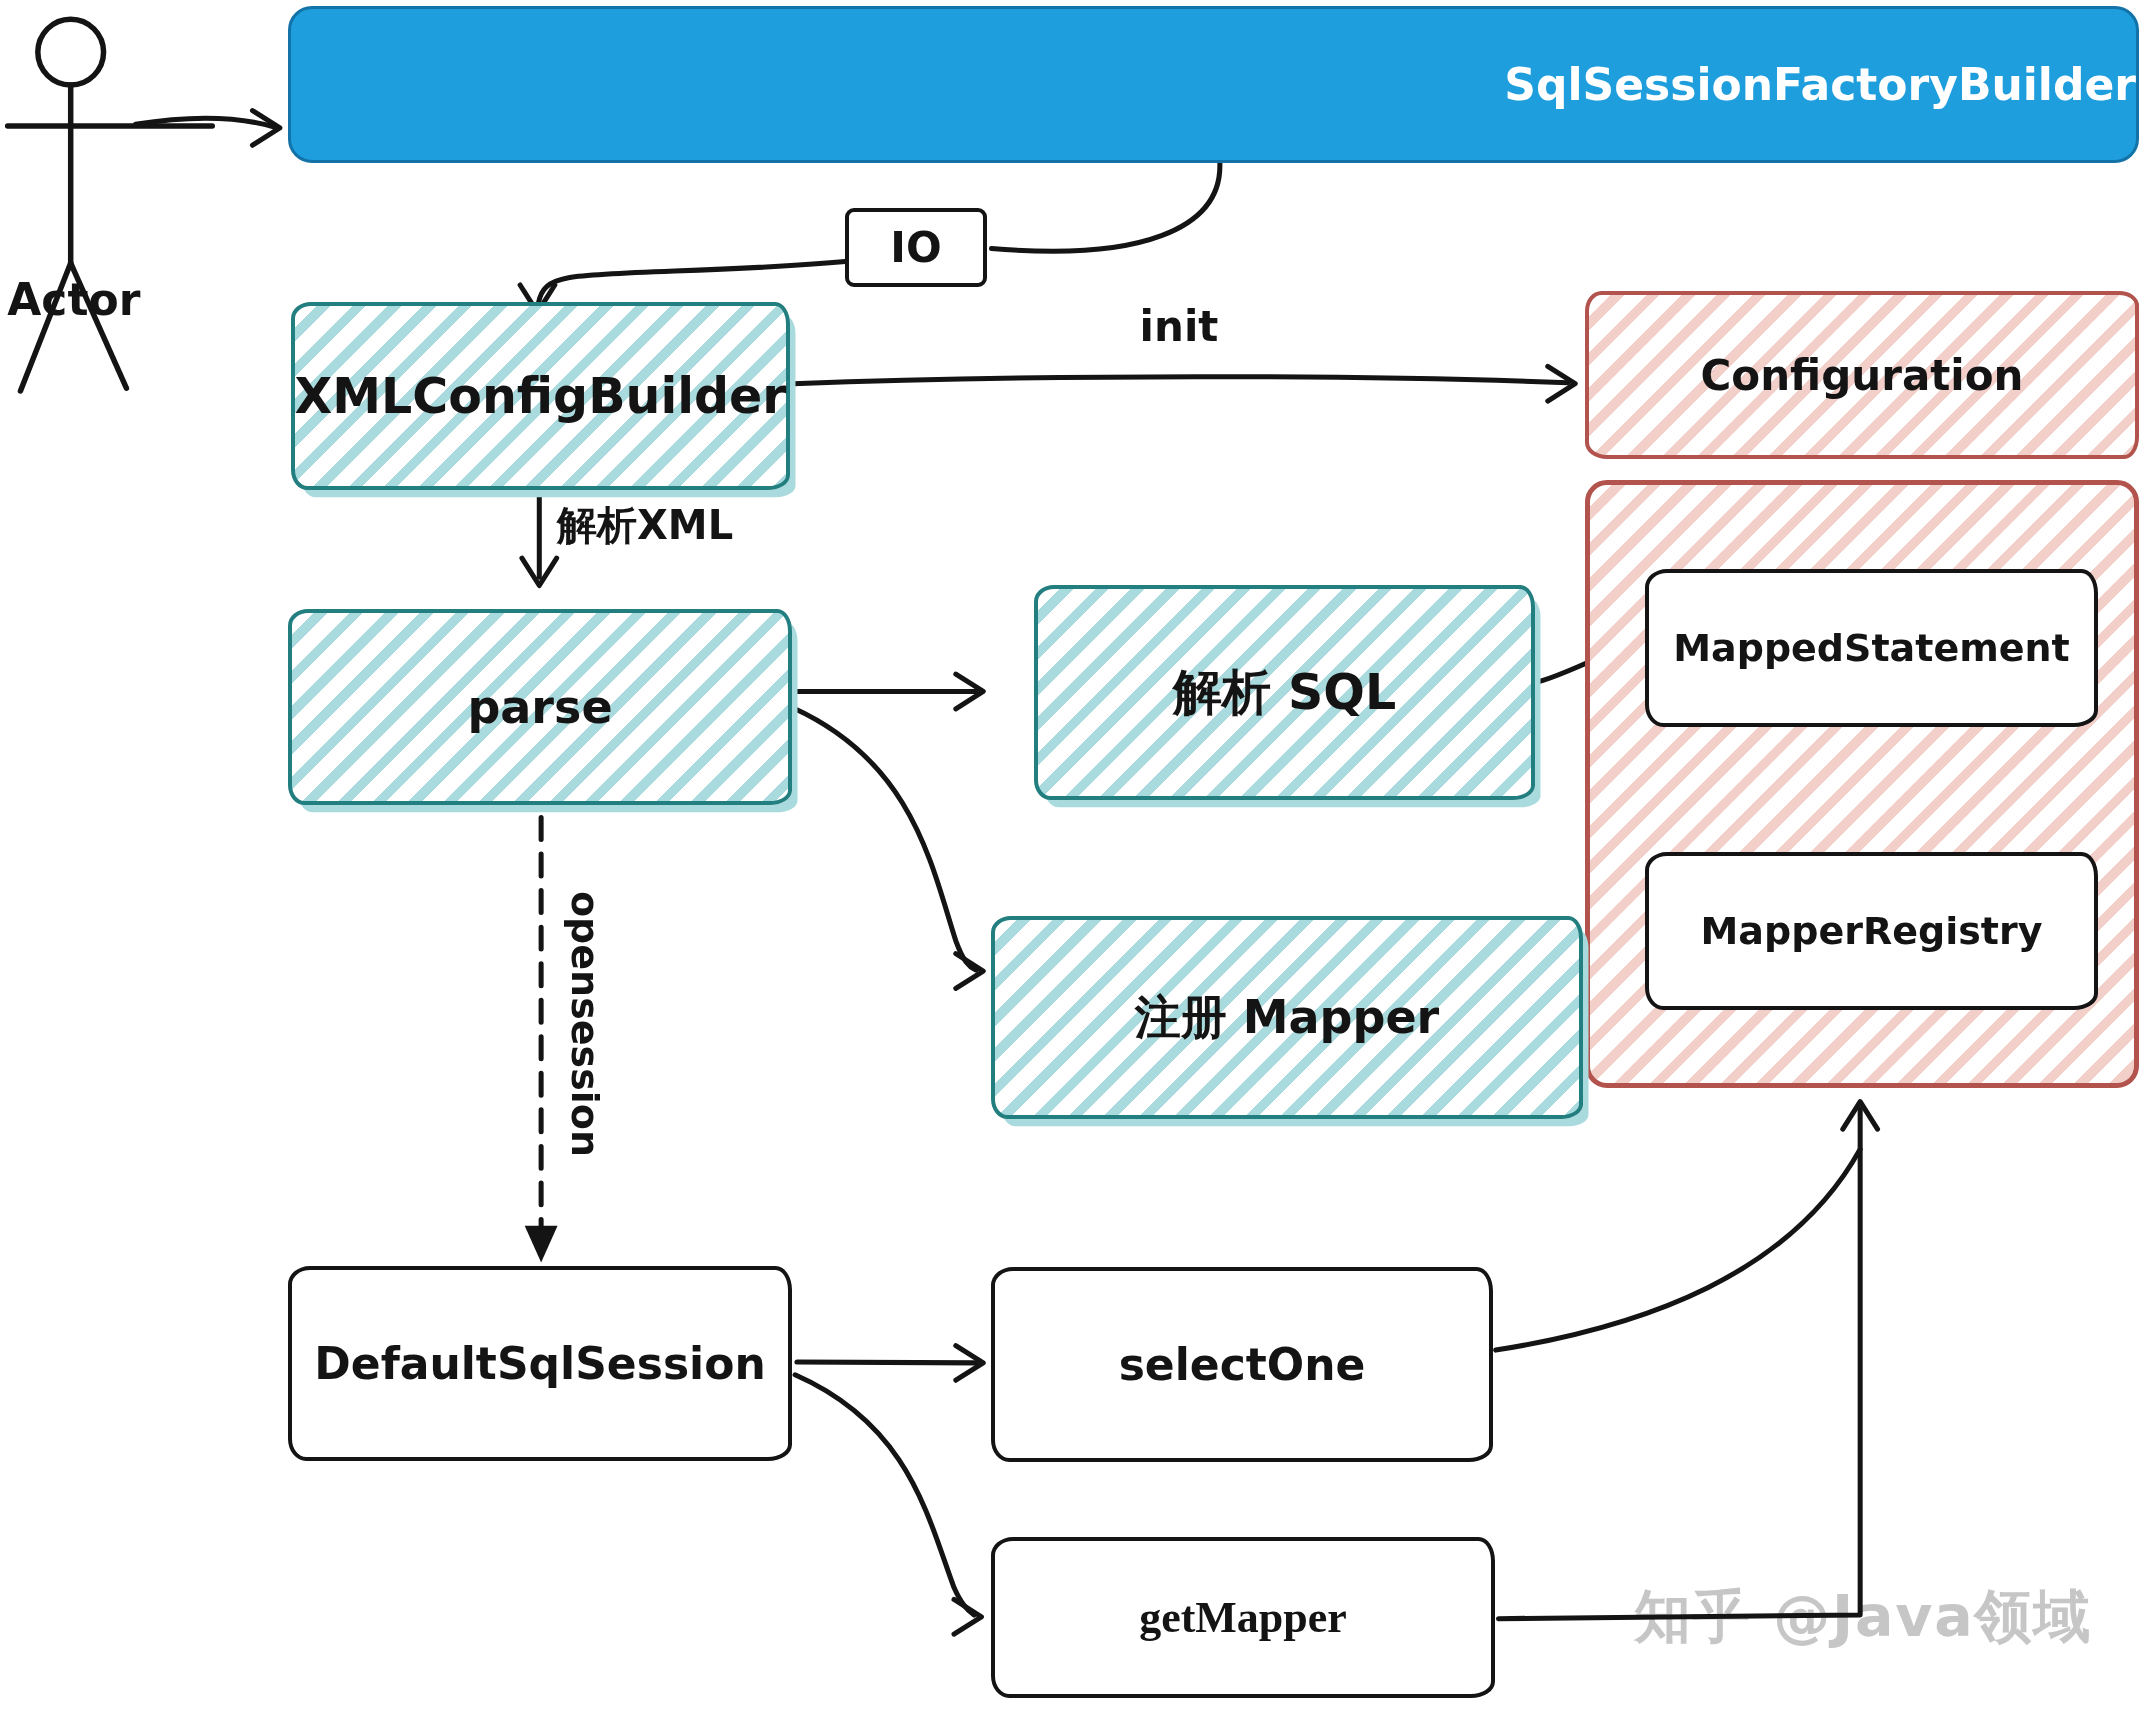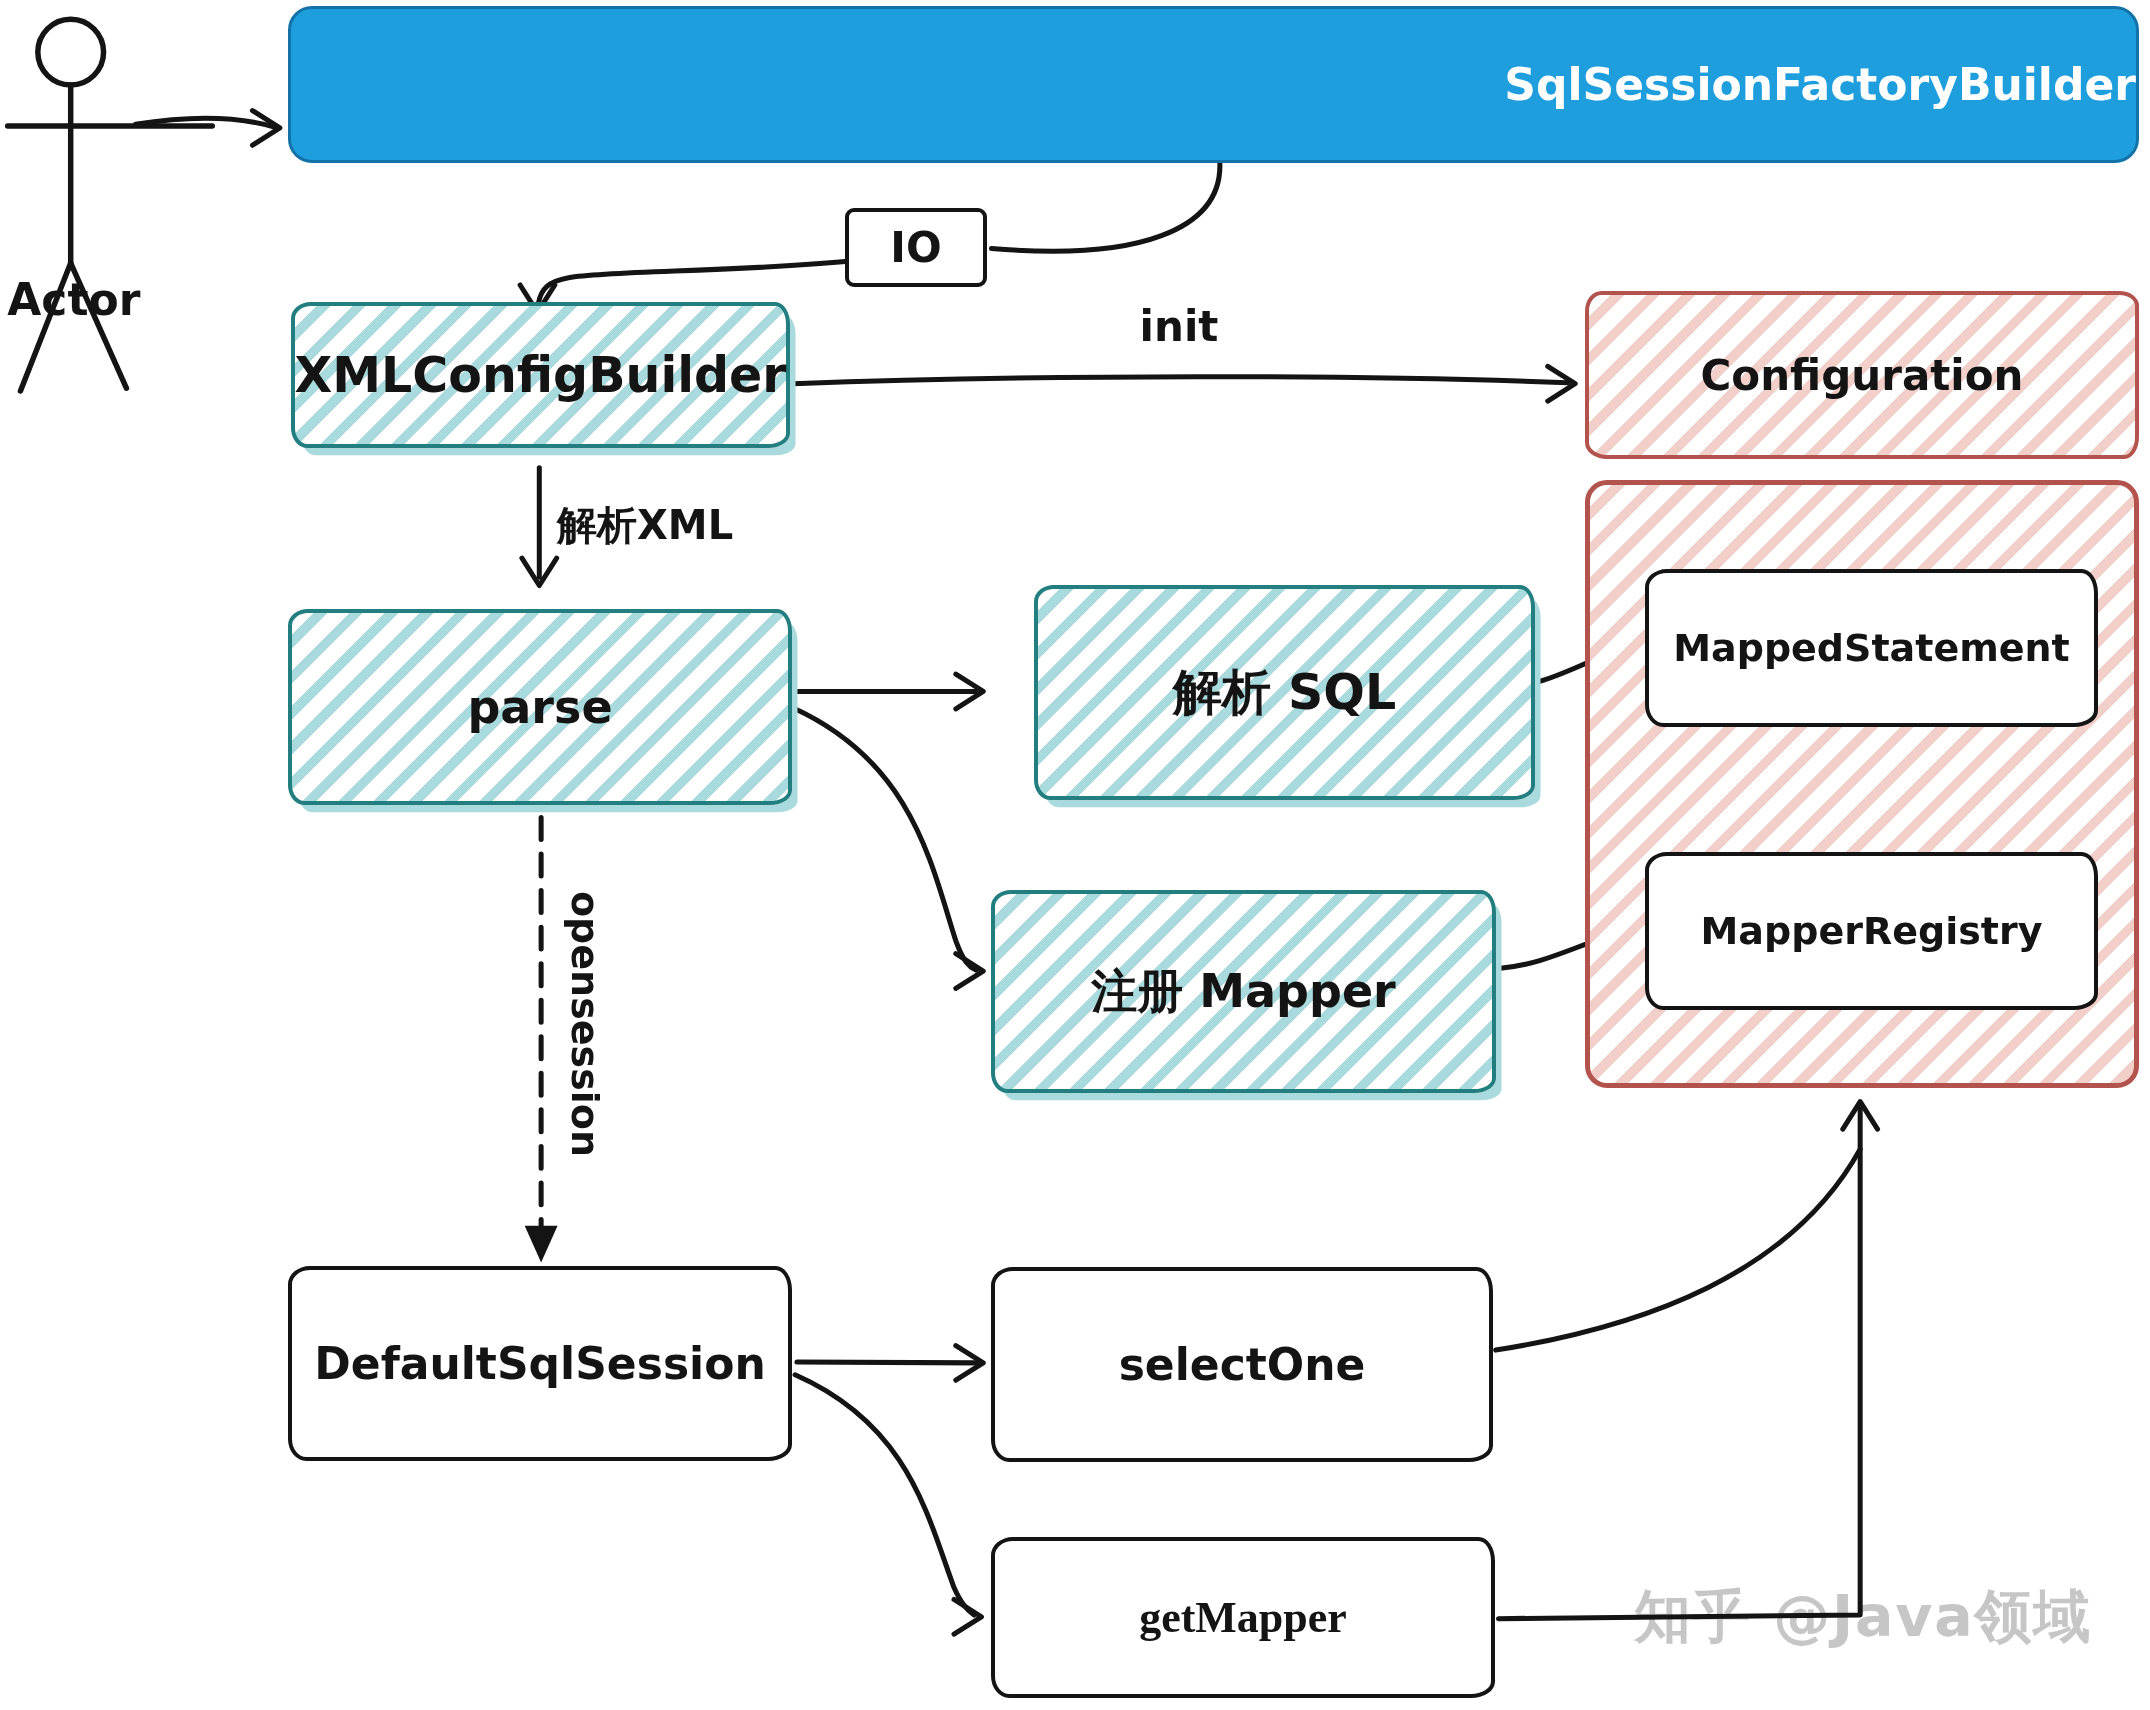--- a/index.html
+++ b/index.html
@@ -162,21 +162,21 @@
   <div class="edge-label fs48" style="left:7.3px; top:274px;">Actor</div>
 
   <div class="node blue-box" style="left:288px; top:5.5px; width:1851px; height:157px;justify-content:flex-end;">
     <span>SqlSessionFactoryBuilder</span>
   </div>
 
   <div class="node sketch-box fs46" style="left:845px; top:208px; width:142px; height:79px; border-radius:9px;">
     <span>IO</span>
   </div>
 
-  <div class="node hatch-teal fs54" style="left:291px; top:302px; width:499px; height:146px;">
+  <div class="node hatch-teal fs54" style="left:291px; top:302px; width:499px; height:188px;">
     <span>XMLConfigBuilder</span>
   </div>
 
   <div class="node hatch-red fs46" style="left:1585px; top:291px; width:554px; height:168px;">
     <span>Configuration</span>
   </div>
 
   <div class="node container-red" style="left:1585px; top:480px; width:554px; height:608px;"></div>
 
   <div class="node sketch-box fs42" style="left:1645px; top:569px; width:453px; height:158px;">
@@ -188,21 +188,21 @@
   </div>
 
   <div class="node hatch-teal fs50" style="left:288px; top:589px; width:504px; height:196px;">
     <span>parse</span>
   </div>
 
   <div class="node hatch-teal fs54" style="left:1034px; top:585px; width:501px; height:215px;">
     <span>解析 SQL</span>
   </div>
 
-  <div class="node hatch-teal fs50" style="left:991px; top:870px; width:505px; height:203px;">
+  <div class="node hatch-teal fs50" style="left:991px; top:896px; width:592px; height:203px;">
     <span>注册 Mapper</span>
   </div>
 
   <div class="node sketch-box fs48" style="left:288px; top:1266px; width:504px; height:195px;">
     <span>DefaultSqlSession</span>
   </div>
 
   <div class="node sketch-box fs48" style="left:991px; top:1267px; width:502px; height:195px;">
     <span>selectOne</span>
   </div>

